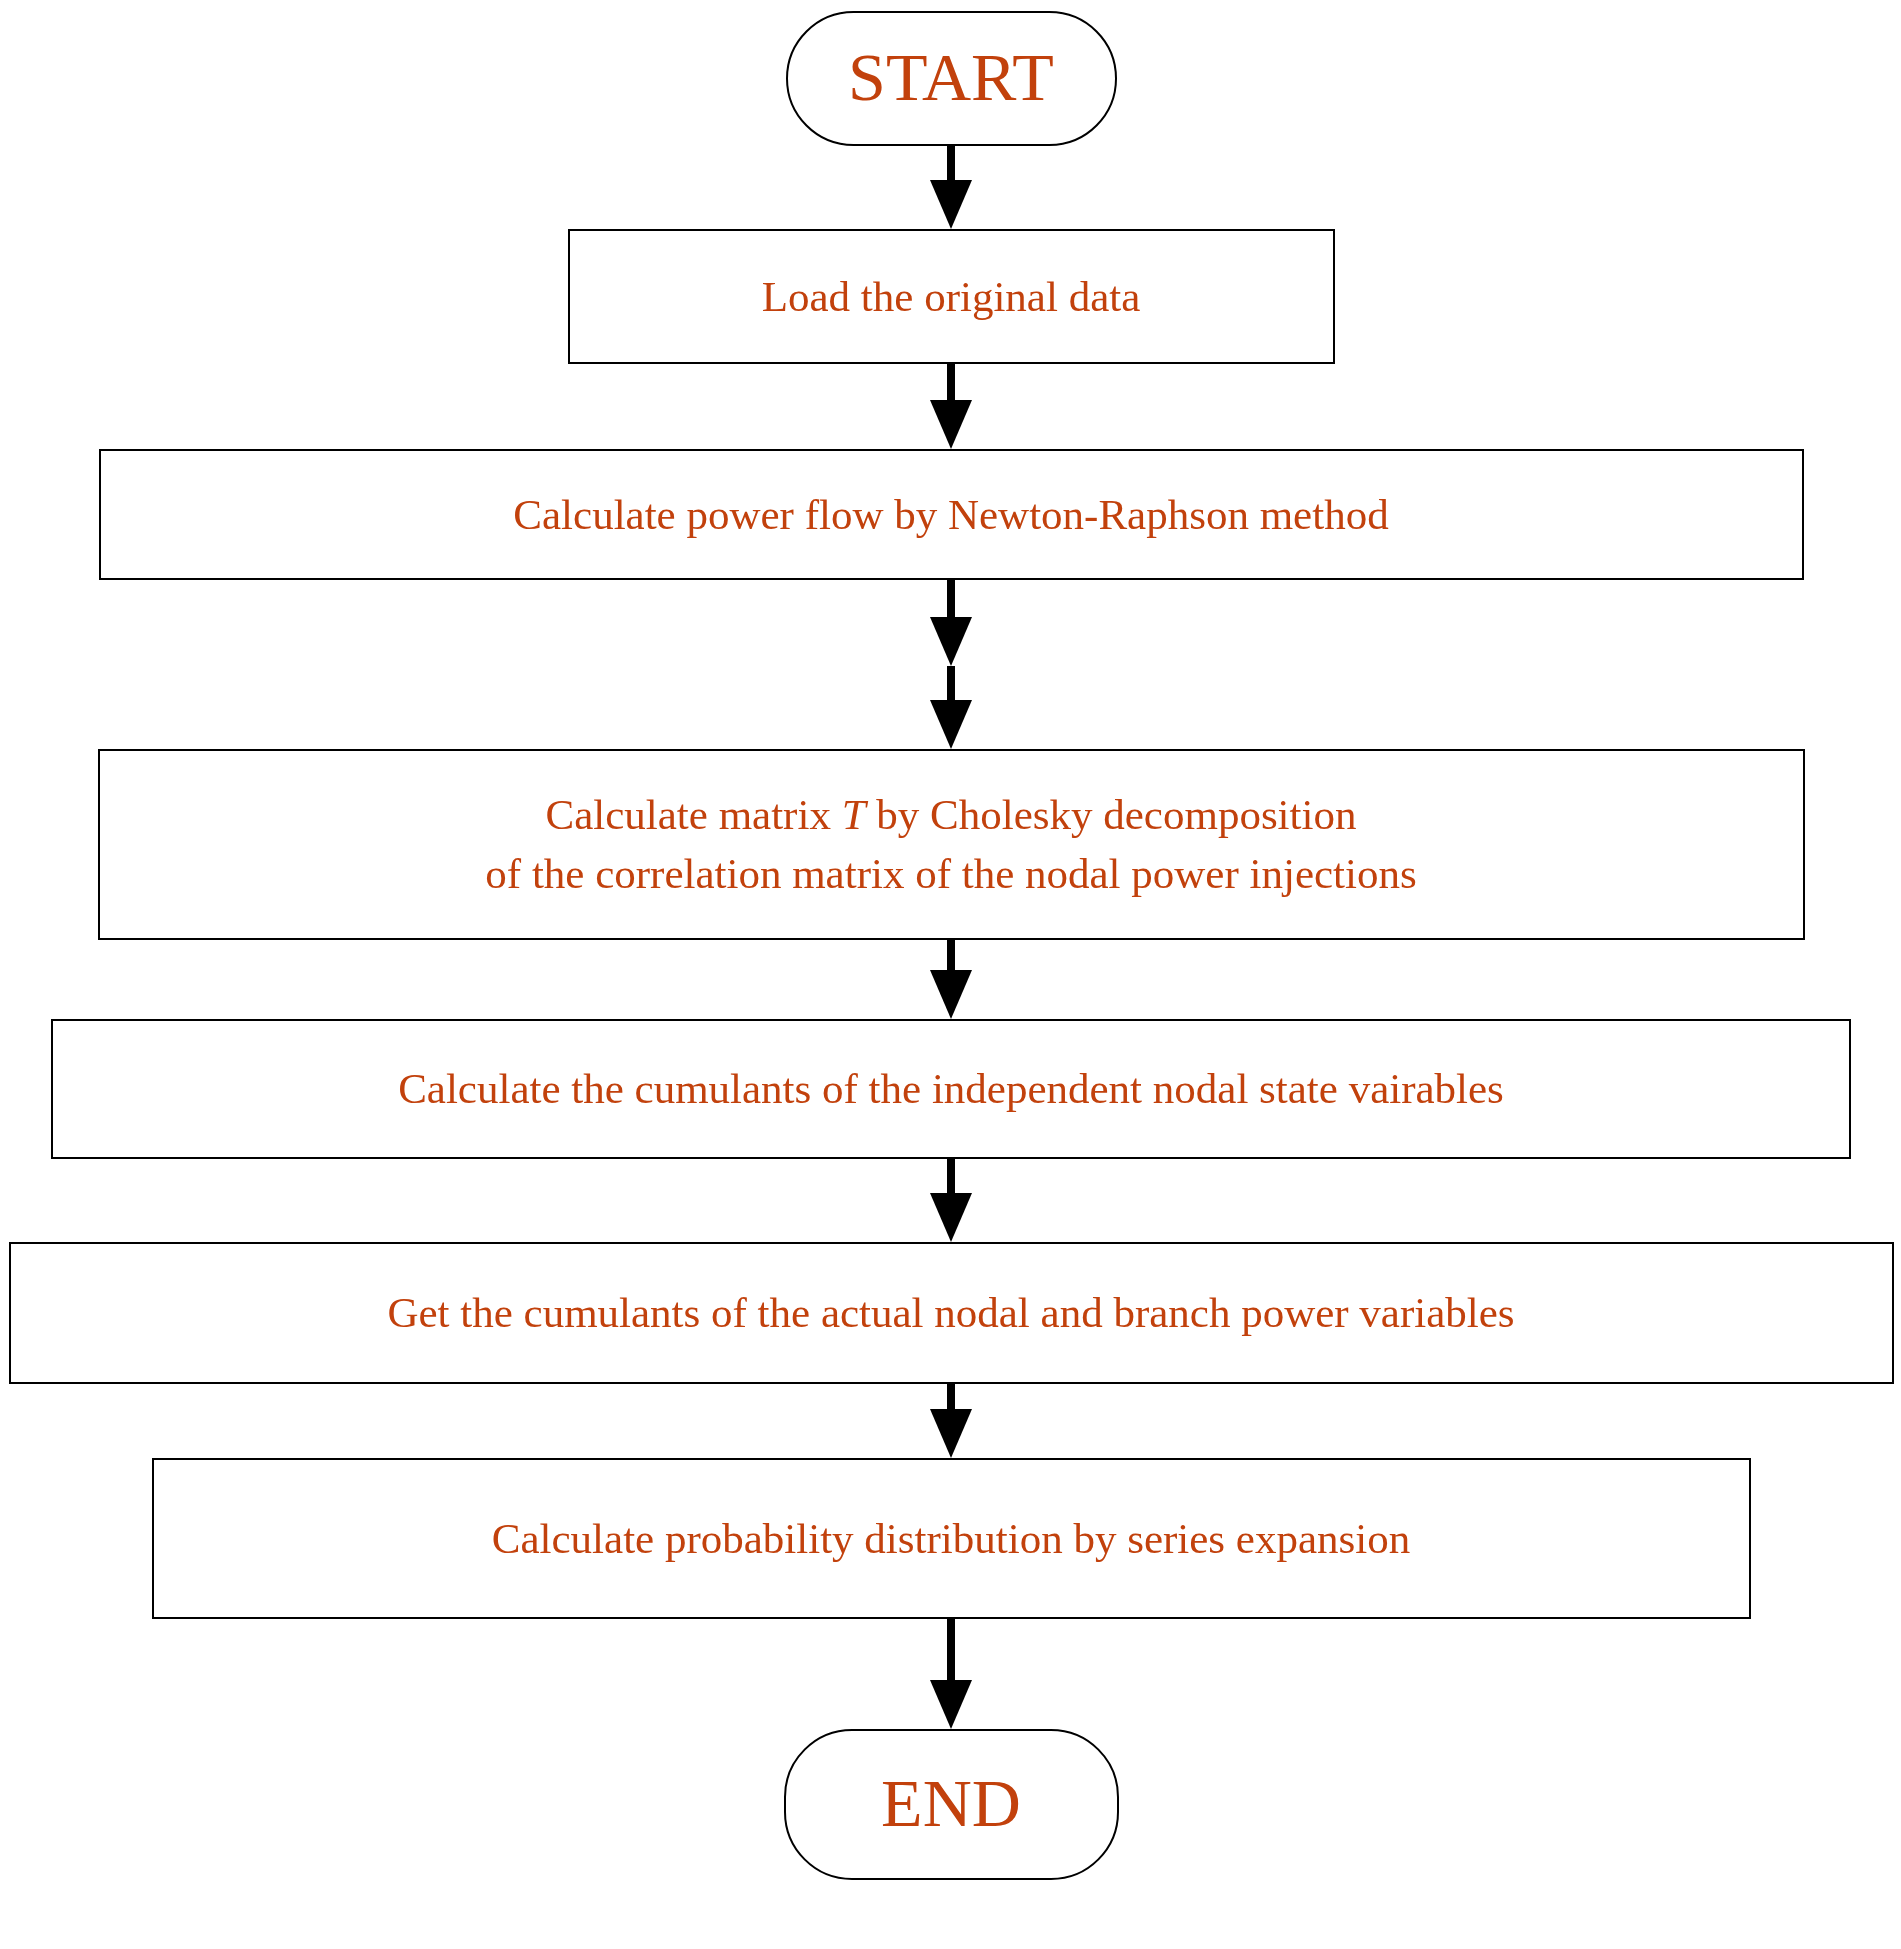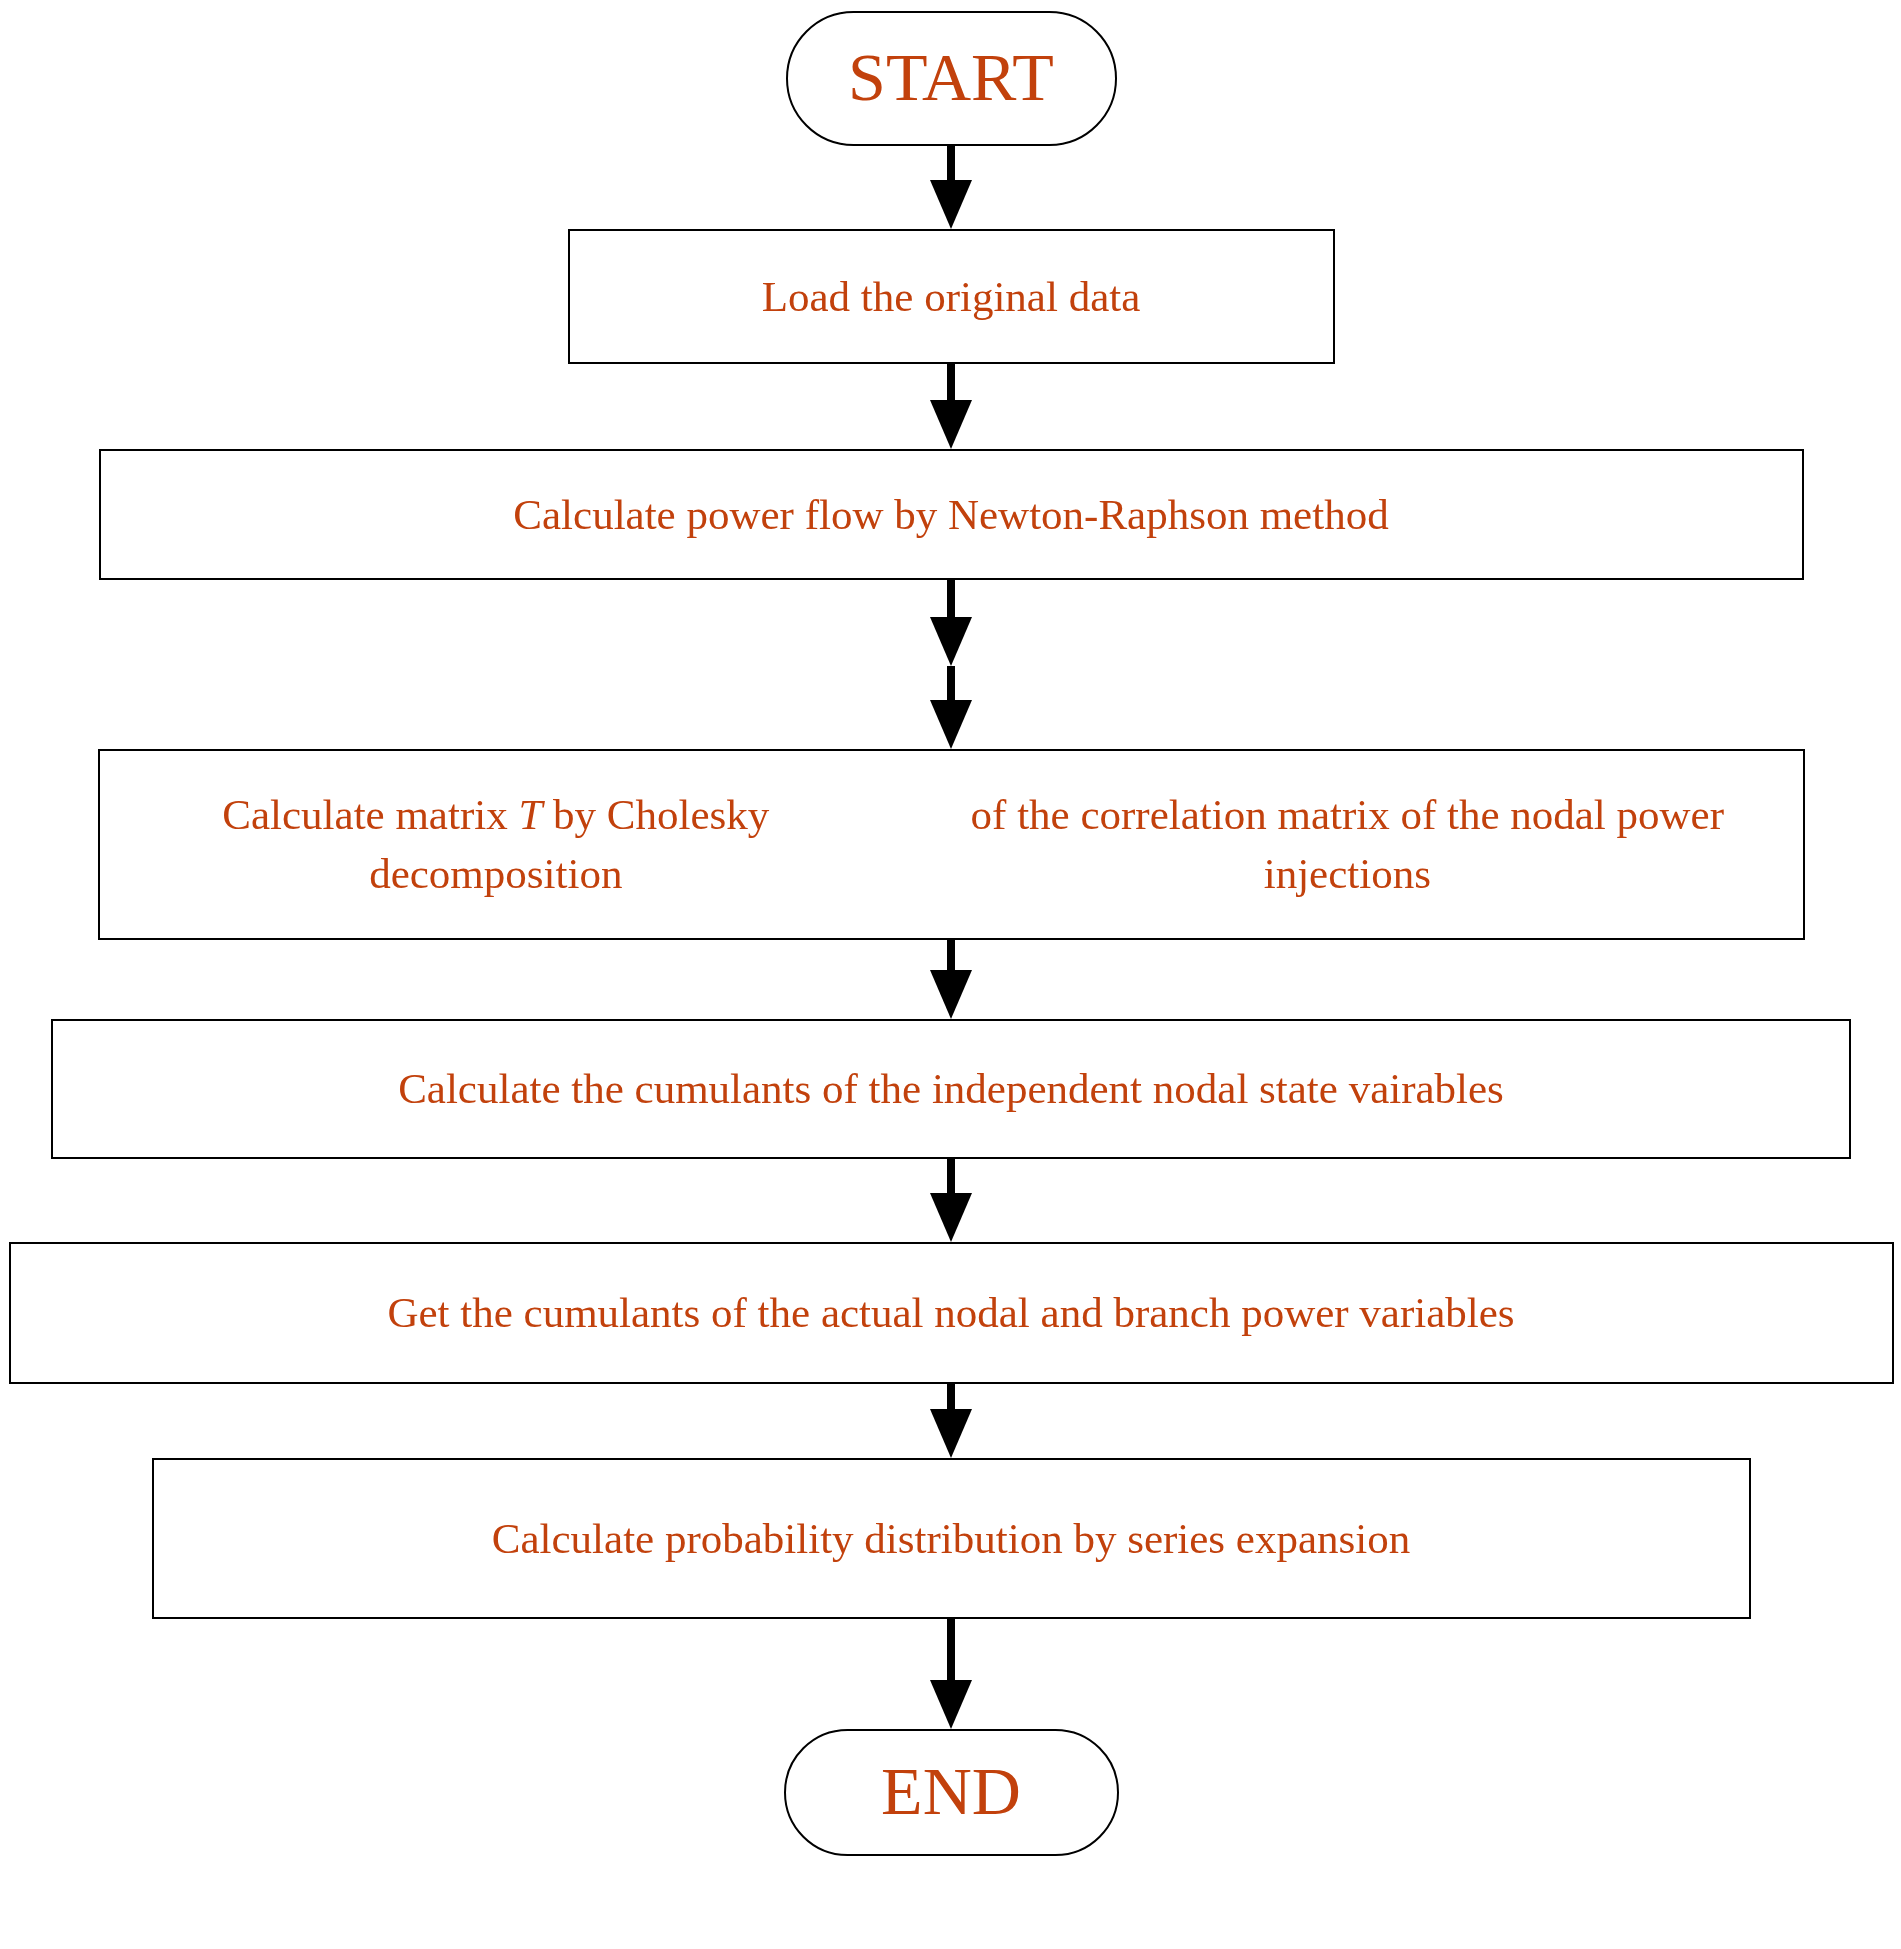--- a/index.html
+++ b/index.html
@@ -37,25 +37,25 @@
     border-radius: 68px;
     font-size: 68px;
   }
   .it { font-style: italic; }
 
   
   .n-start   { width: 331px;  height: 135px; }
   .n-load    { width: 767px;  height: 135px; }
   .n-pflow   { width: 1705px; height: 131px; }
   .n-cumul   { width: 1194px; height: 131px; }
-  .n-chol    { width: 1707px; height: 191px; flex-direction: row; }
+  .n-chol    { width: 1707px; height: 191px; flex-direction: column; }
   .n-indep   { width: 1800px; height: 140px; }
   .n-actual  { width: 1885px; height: 142px; }
   .n-series  { width: 1599px; height: 161px; }
-  .n-end     { width: 335px;  height: 127px; }
+  .n-end     { width: 335px;  height: 151px; }
 
   
   .arrow {
     display: flex;
     flex-direction: column;
     align-items: center;
     flex: 0 0 auto;
   }
   .arrow .shaft {
     width: 7.2px;

